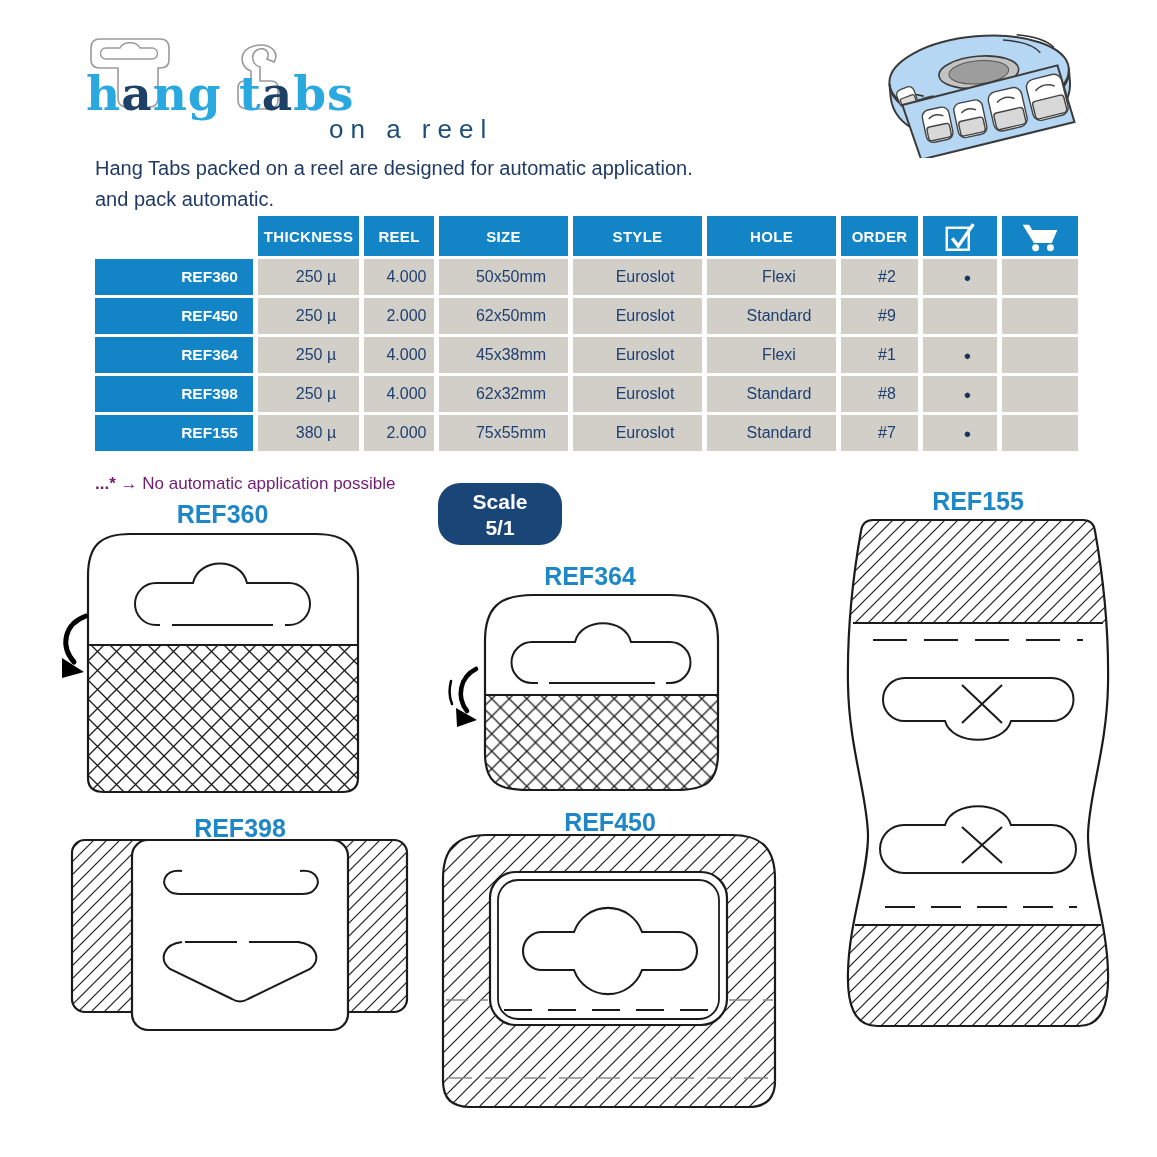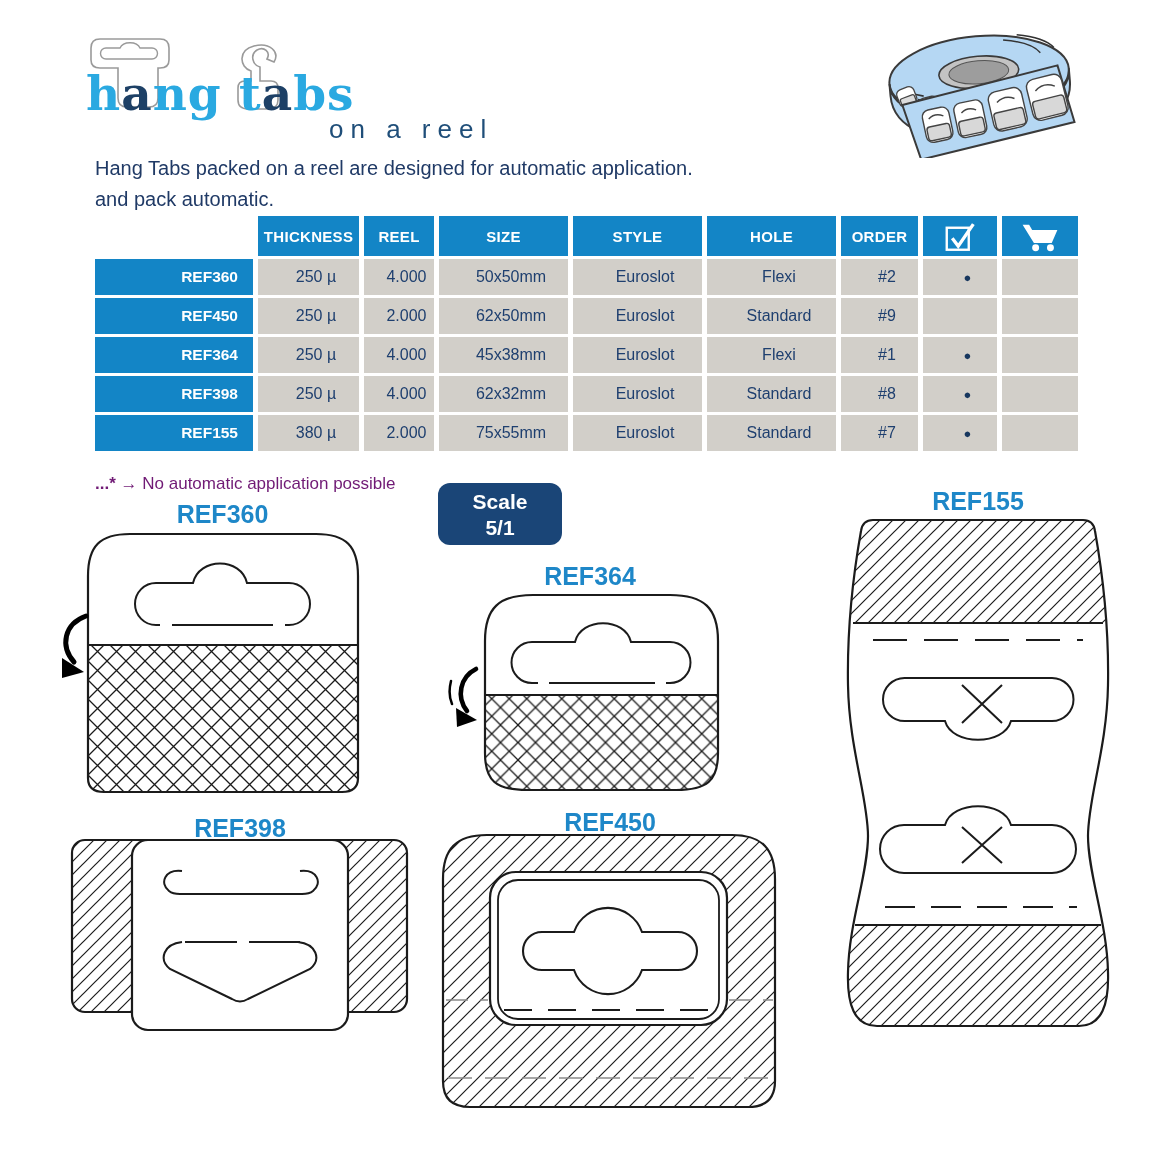--- a/index.html
+++ b/index.html
@@ -40,21 +40,21 @@
   .corner { background:transparent; }
   .refcell { background:#1385c6; color:#fff; font-weight:700; font-size:15.5px;
     display:flex; align-items:center; justify-content:flex-end; padding-right:15px; }
   .dcell { background:#d2cfc9; color:#1e3f6f; font-size:16px;
     display:flex; align-items:center; justify-content:center;padding-left:15px; }
   .dot { font-size:13px; color:#17375e; }
   
   .footnote { position:absolute; left:95px; top:474px; font-size:17px; color:#701a75; }
   .footnote b { font-weight:700; }
   .scale-badge { position:absolute; left:438px; top:483px; width:124px; height:62px;
-    background:#1a4577; border-radius:12px; color:#fff; text-align:center;
+    background:#1a4577; border-radius:22px; color:#fff; text-align:center;
     font-weight:700; font-size:21px; line-height:26px; padding-top:6px; }
   
   .dlabel { position:absolute; font-weight:700; font-size:25px; color:#1e87c8; text-align:center; }
   .lab360 { left:85px;  top:500px; width:275px; }
   .lab364 { left:450px; top:562px; width:280px; }
   .lab155 { left:843px; top:487px; width:270px; }
   .lab398 { left:70px;  top:814px; width:340px; }
   .lab450 { left:440px; top:808px; width:340px; }
   .dsvg { position:absolute; }
   .svg360 { left:50px;  top:528px; }

